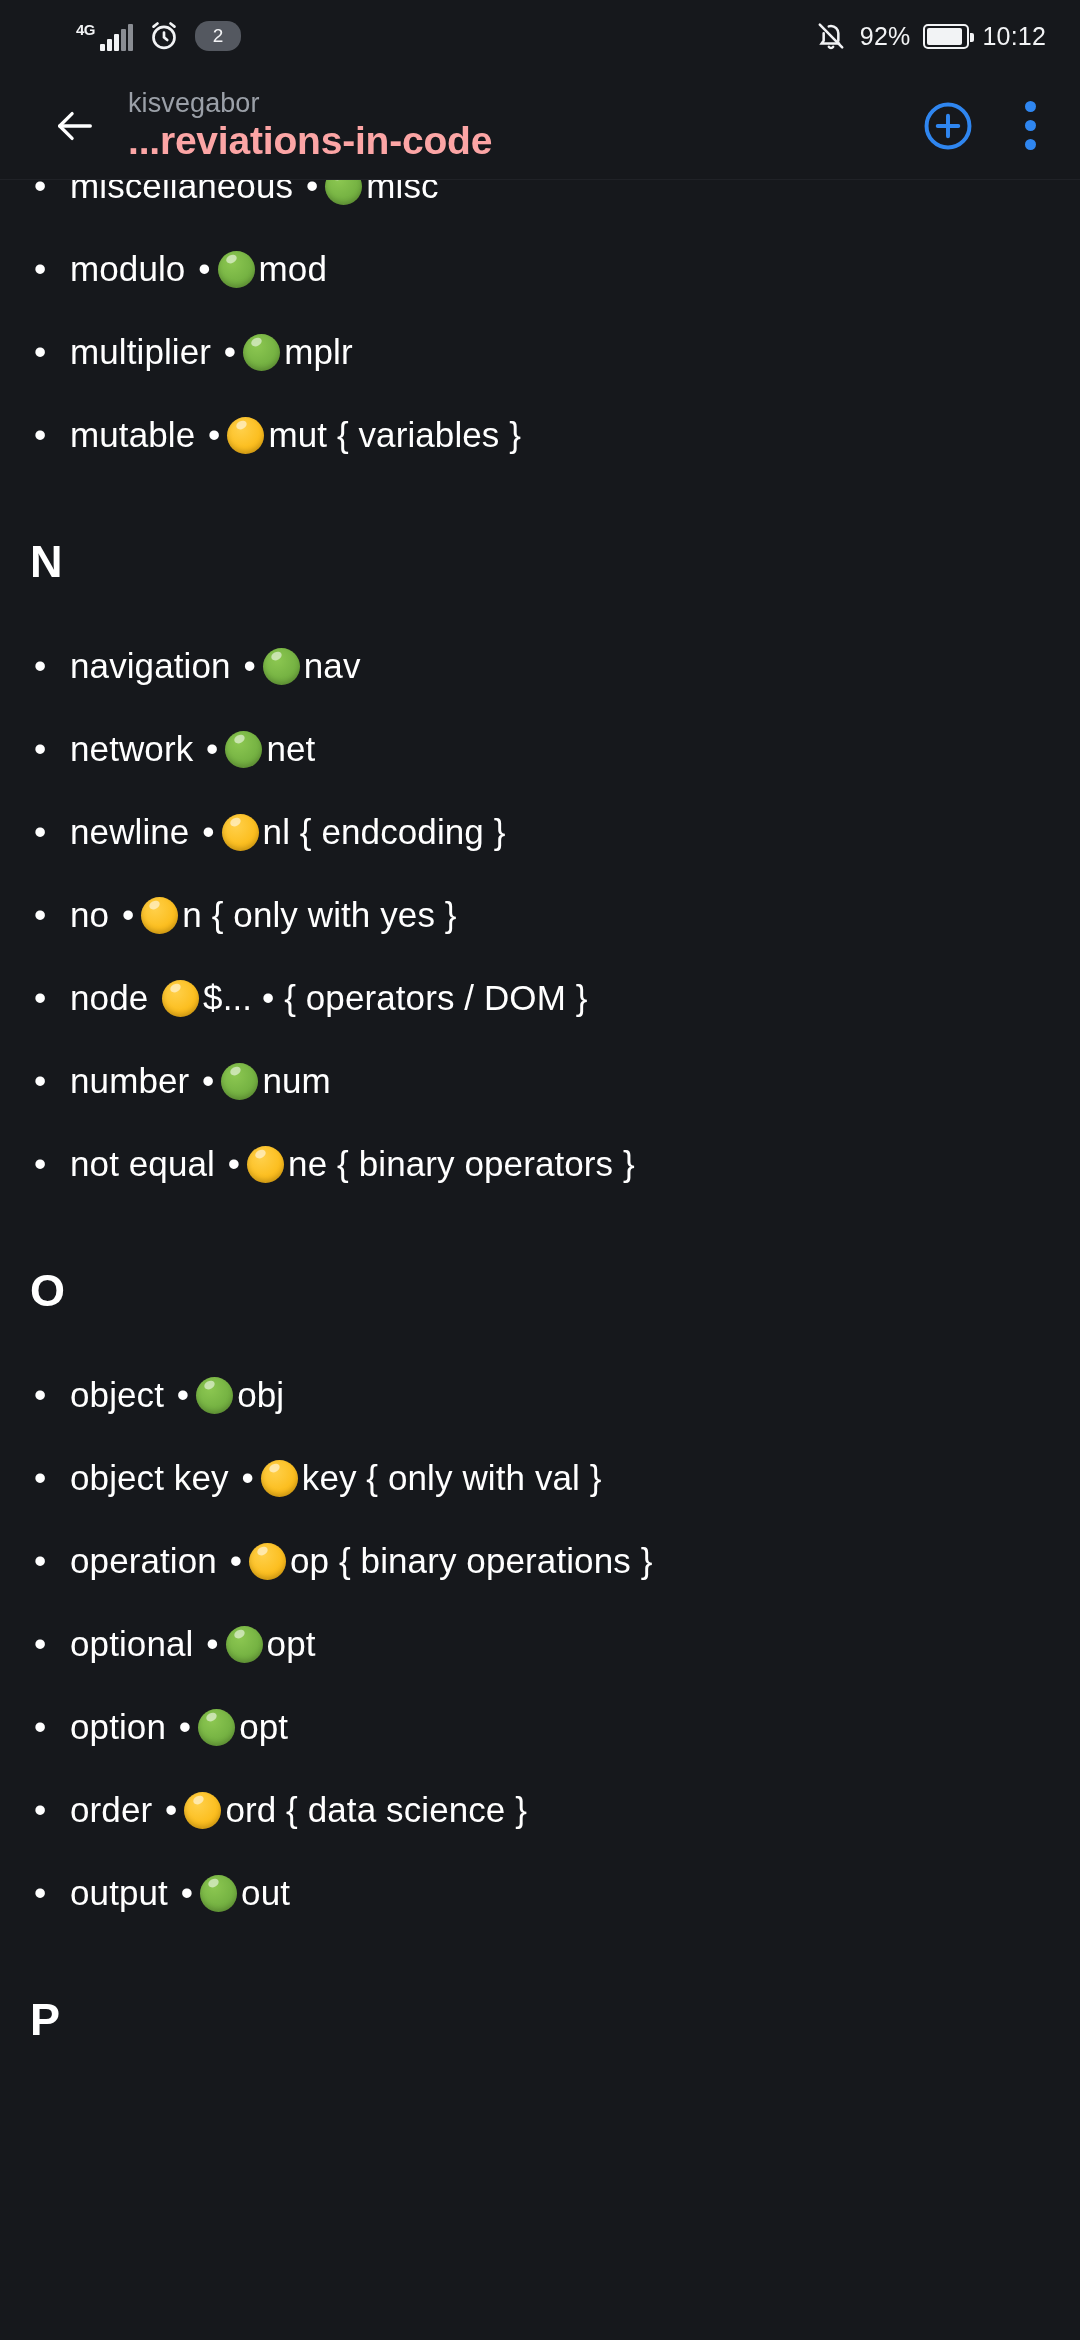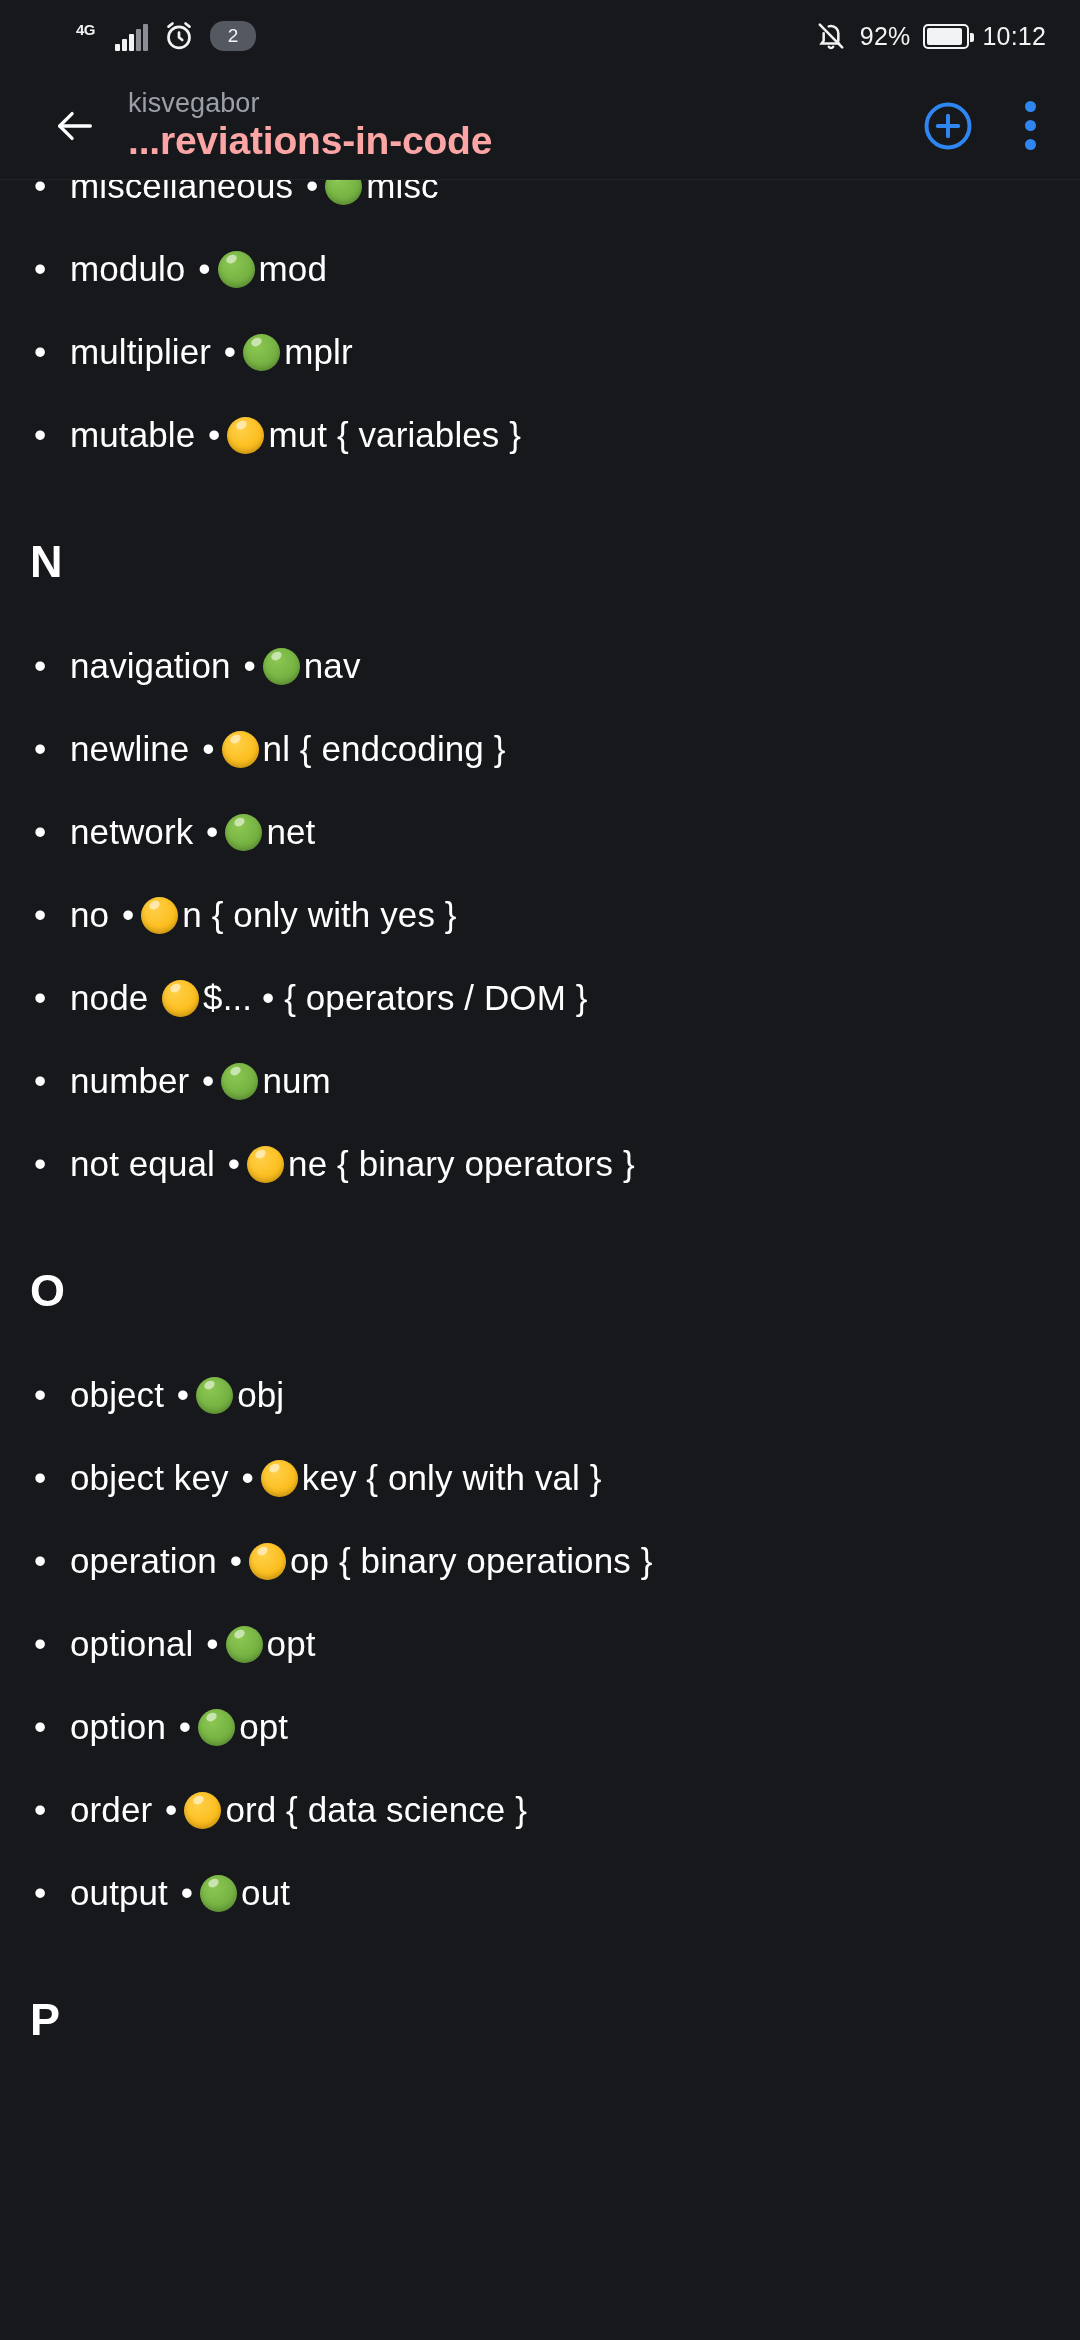--- a/index.html
+++ b/index.html
@@ -31,21 +31,21 @@
     display: flex;
     align-items: center;
     gap: 14px;
   }
   .sb-right {
     margin-left: auto;
     display: flex;
     align-items: center;
     gap: 13px;
   }
-  .net-icon { display: flex; align-items: flex-end; gap: 20px; }
+  .net-icon { display: flex; align-items: flex-end; gap: 5px; }
   .net-4g {
     font-size: 15px;
     font-weight: bold;
     line-height: 1;
     color: #f2f3f5;
     letter-spacing: -0.5px;
     margin-bottom: 14px;
   }
   .bars { display: flex; align-items: flex-end; gap: 2px; height: 26px; }
   .bars i { display: block; width: 5px; background: #f2f3f5; border-radius: 1px; }
@@ -318,22 +318,22 @@
   <div class="md" id="md-root">
       <ul class="md-list">
         <li><span>miscellaneous </span><span class="sep">•</span><span class="dot green"></span><span>misc</span></li>
         <li><span>modulo </span><span class="sep">•</span><span class="dot green"></span><span>mod</span></li>
         <li><span>multiplier </span><span class="sep">•</span><span class="dot green"></span><span>mplr</span></li>
         <li><span>mutable </span><span class="sep">•</span><span class="dot yellow"></span><span>mut</span><span> { variables }</span></li>
       </ul>
       <h2 class="section">N</h2>
       <ul class="md-list">
         <li><span>navigation </span><span class="sep">•</span><span class="dot green"></span><span>nav</span></li>
+        <li><span>network </span><span class="sep">•</span><span class="dot green"></span><span>net</span></li>
         <li><span>newline </span><span class="sep">•</span><span class="dot yellow"></span><span>nl</span><span> { endcoding }</span></li>
-        <li><span>network </span><span class="sep">•</span><span class="dot green"></span><span>net</span></li>
         <li><span>no </span><span class="sep">•</span><span class="dot yellow"></span><span>n</span><span> { only with </span><b>yes</b><span> }</span></li>
         <li><span>node </span><span class="dot yellow"></span><span>$...</span><span> • { operators / DOM }</span></li>
         <li><span>number </span><span class="sep">•</span><span class="dot green"></span><span>num</span></li>
         <li><span>not equal </span><span class="sep">•</span><span class="dot yellow"></span><span>ne</span><span> { binary operators }</span></li>
       </ul>
       <h2 class="section">O</h2>
       <ul class="md-list">
         <li><span>object </span><span class="sep">•</span><span class="dot green"></span><span>obj</span></li>
         <li><span>object key </span><span class="sep">•</span><span class="dot yellow"></span><span>key</span><span> { only with </span><b>val</b><span> }</span></li>
         <li><span>operation </span><span class="sep">•</span><span class="dot yellow"></span><span>op</span><span> { binary operations }</span></li>

